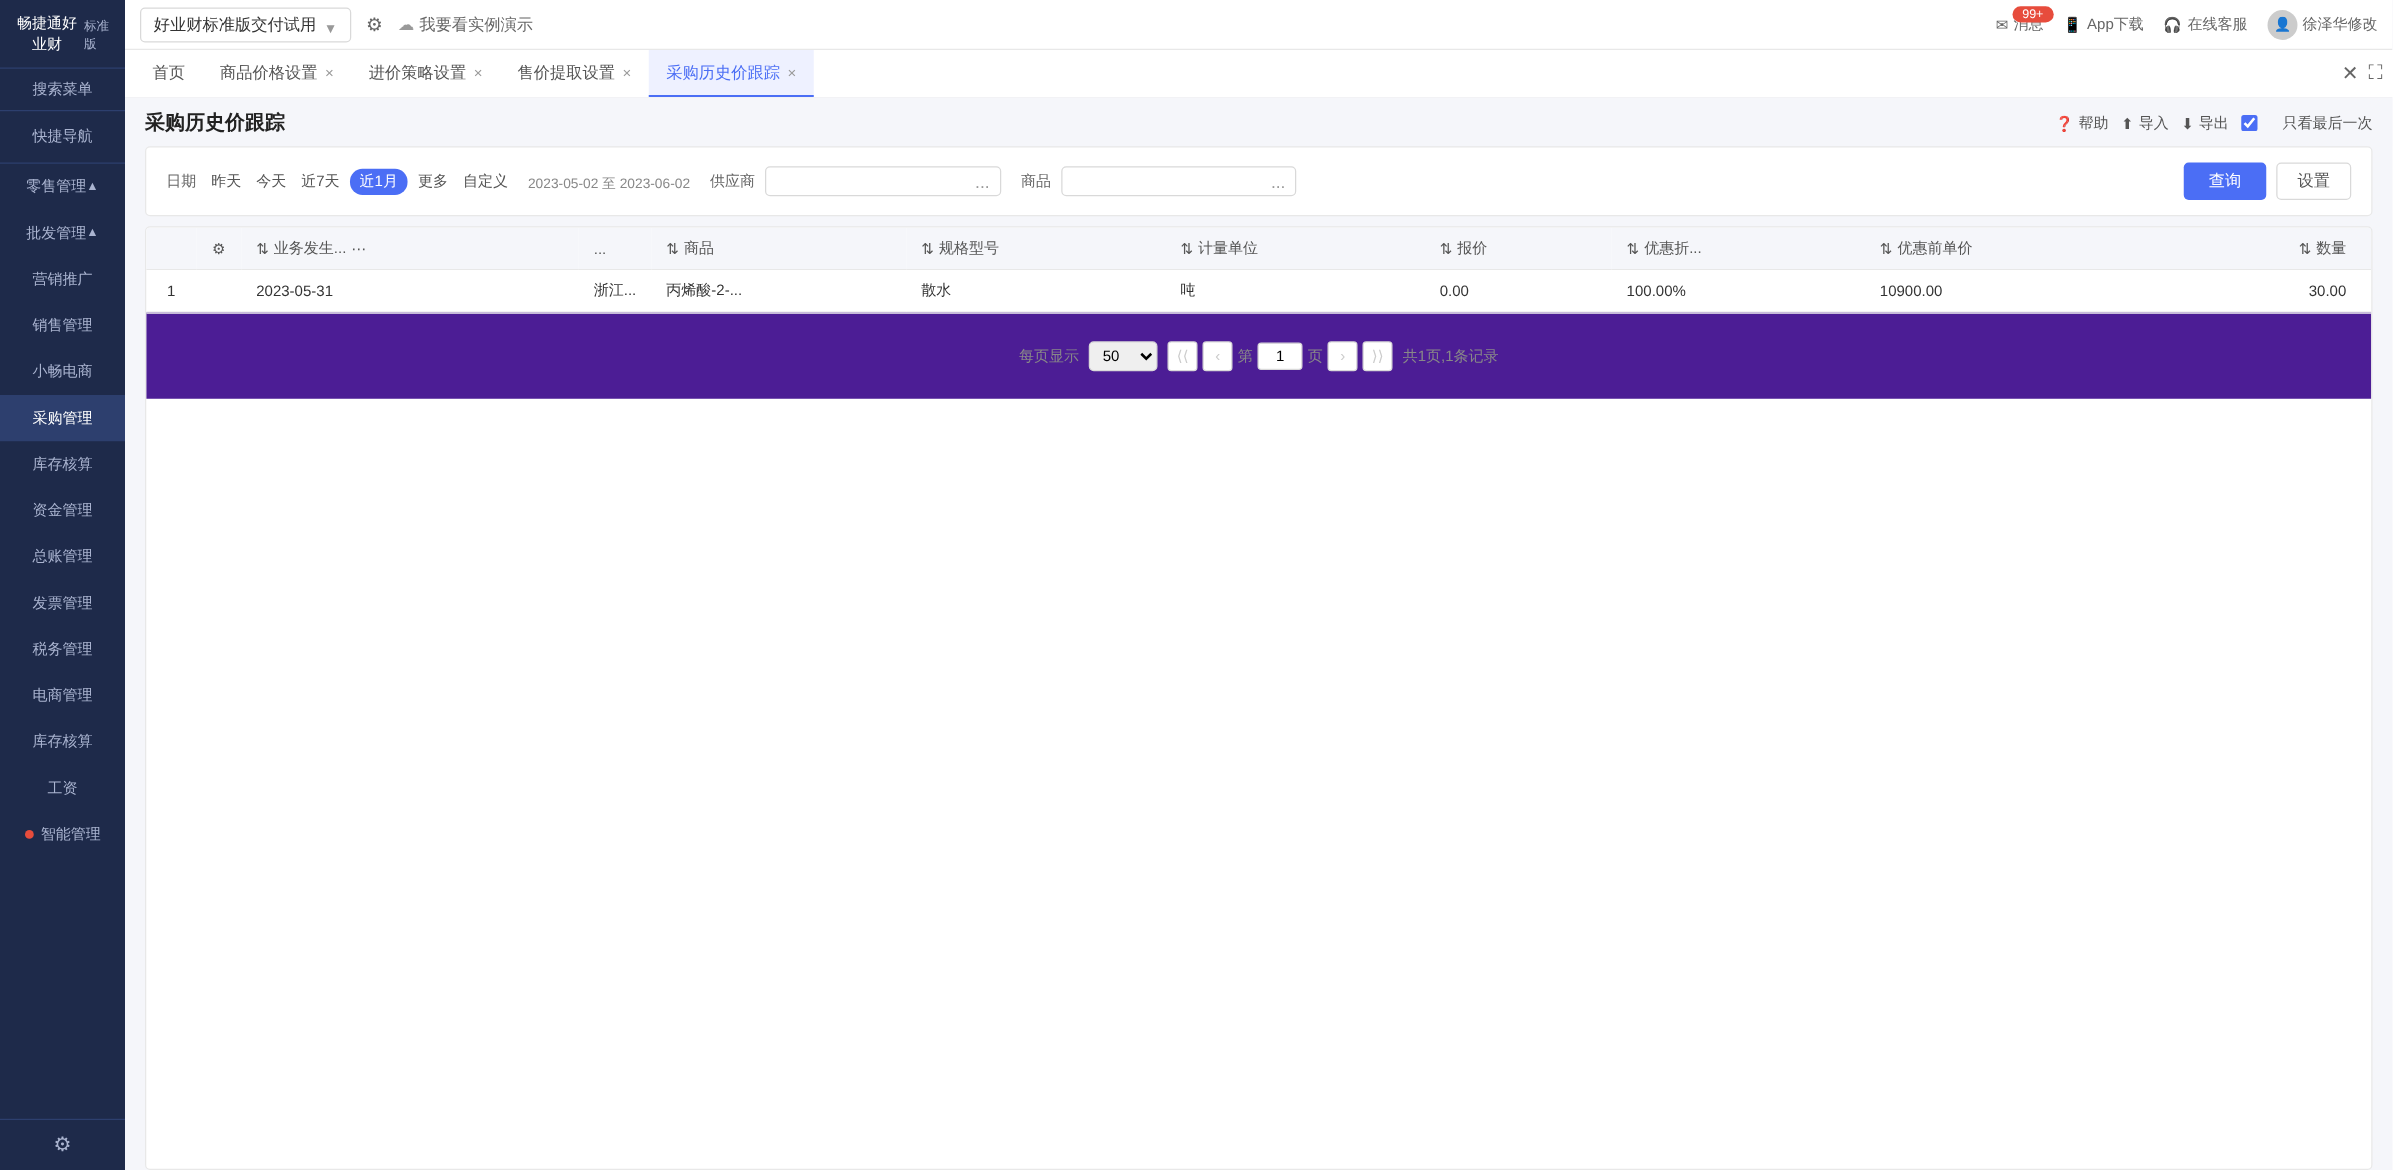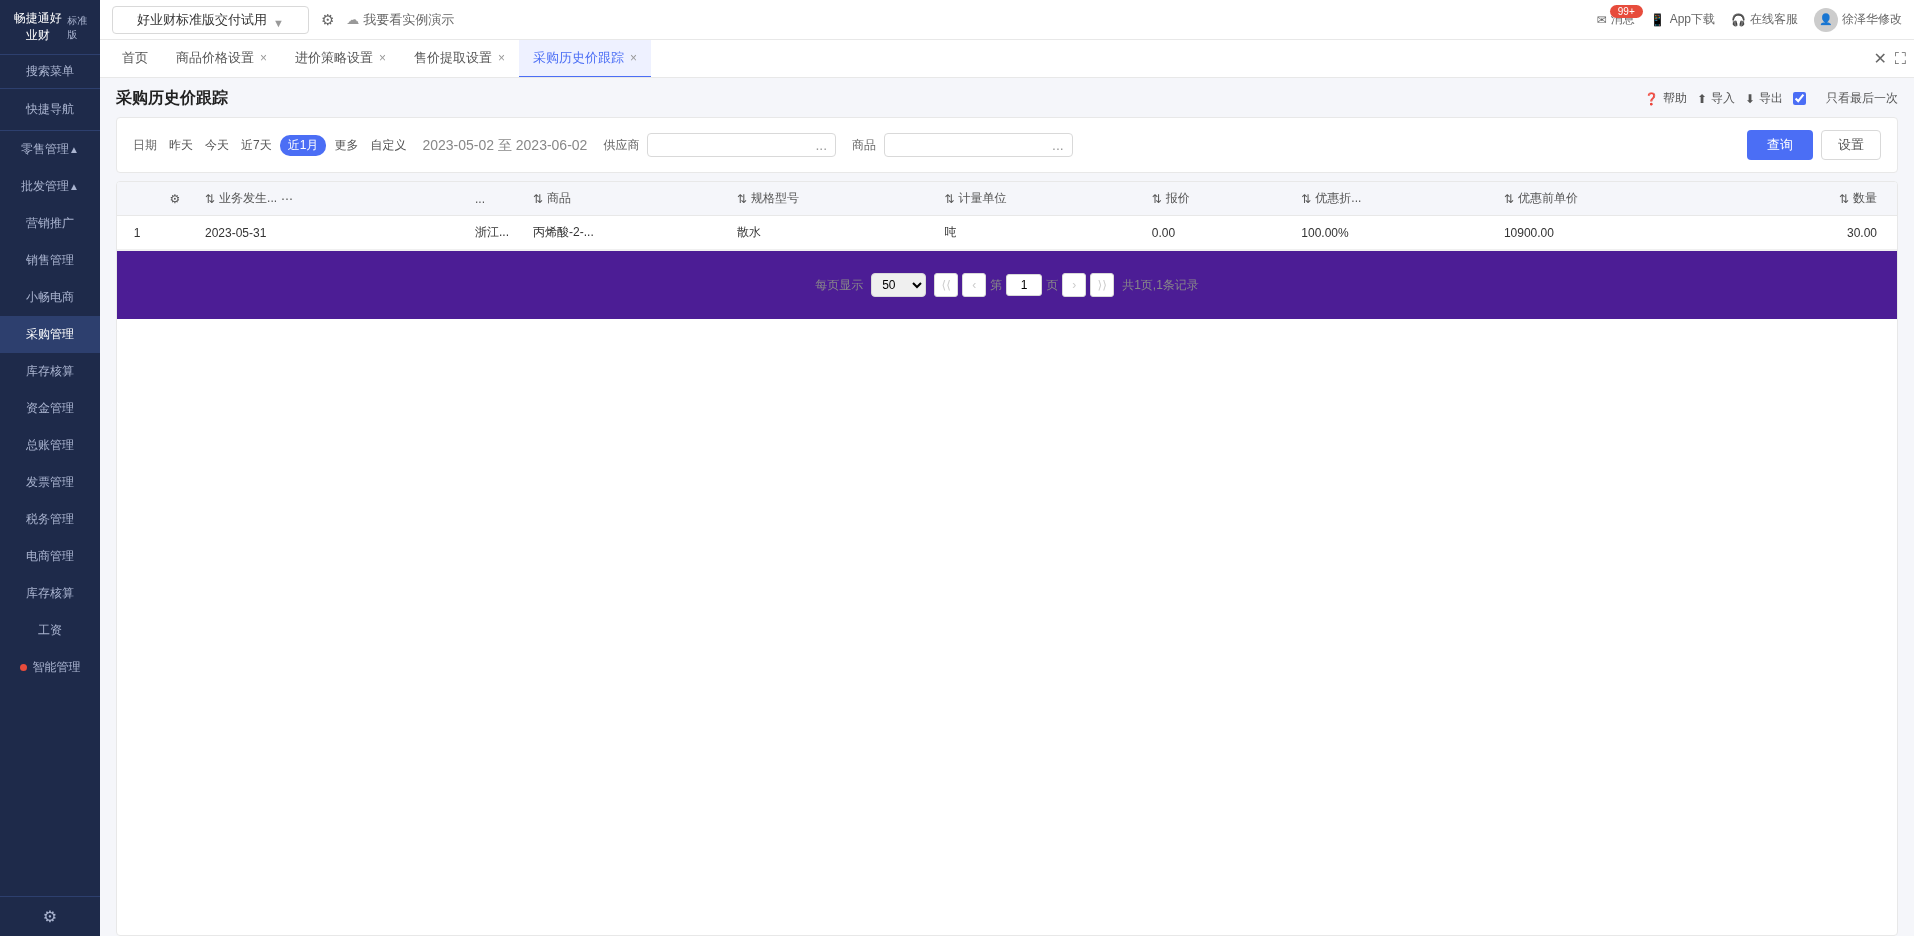--- a/index.html
+++ b/index.html
@@ -106,21 +106,21 @@
       padding: 0 12px;
       height: 40px;
       gap: 12px;
     }
     .topbar-select {
       display: flex;
       align-items: flex-end;
       gap: 6px;
       border: 1px solid #d9d9d9;
       border-radius: 4px;
-      padding: 4px 24px;
+      padding: 4px 10px;
       cursor: pointer;
       font-size: 13px;
       color: #333;
     }
     .topbar-select .arrow { color: #999; font-size: 11px; }
     .topbar-gear {
       color: #666;
       cursor: pointer;
       font-size: 15px;
     }
@@ -297,21 +297,21 @@
       border-radius: 3px;
     }
     .date-opt.active {
       background: #4b6ef5;
       color: #fff;
       border-radius: 10px;
       padding: 2px 8px;
     }
     .date-range {
       color: #888;
-      font-size: 14px;
+      font-size: 11px;
       margin-top: 2px;
     }
     .filter-input-wrap {
       display: flex;
       align-items: center;
       gap: 4px;
       border: 1px solid #d9d9d9;
       border-radius: 4px;
       padding: 3px 8px;
       min-width: 160px;

